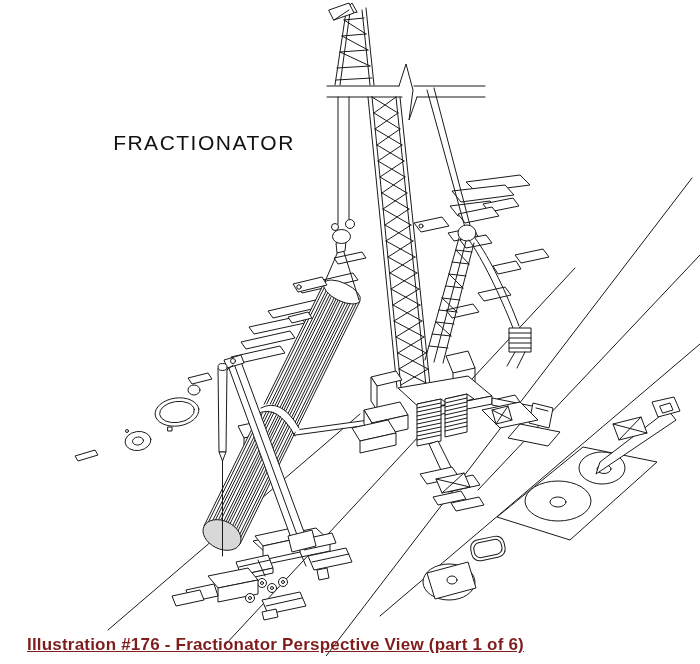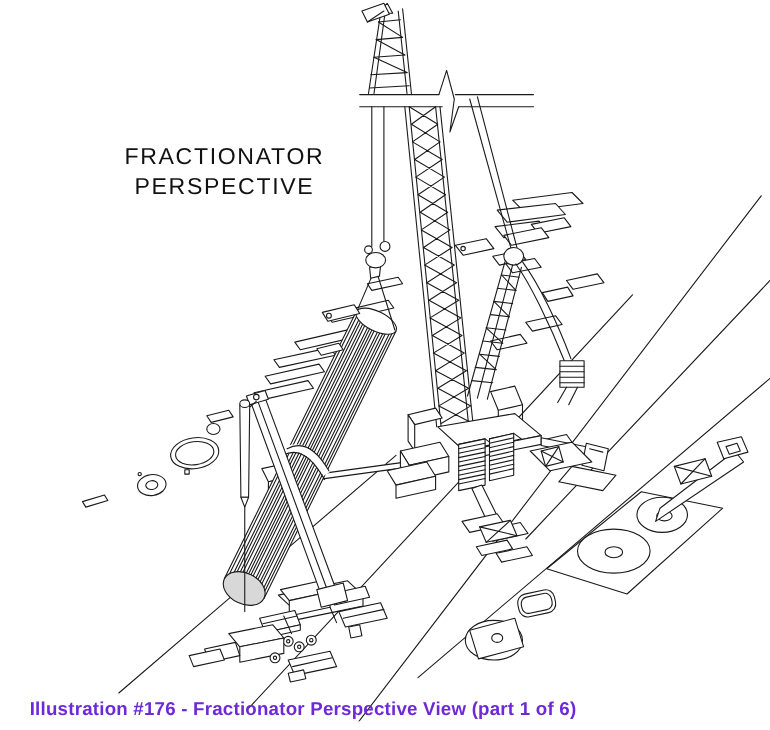--- a/index.html
+++ b/index.html
@@ -7,21 +7,21 @@
          font-family:"Liberation Sans", sans-serif;}
   #art{position:absolute;left:0;top:0;}
   #art *{vector-effect:non-scaling-stroke;}
   .ln{stroke:#1a1a1a;stroke-width:1;fill:none;stroke-linejoin:round;stroke-linecap:round;}
   .w{stroke:#1a1a1a;stroke-width:1;fill:#ffffff;stroke-linejoin:round;}
   .shade{stroke:#1a1a1a;stroke-width:1;fill:#d8d8d8;}
   .wb{stroke:#ffffff;stroke-width:7;fill:none;}
   #title-block{position:absolute;left:96px;top:129px;width:216px;text-align:center;
                font-size:21px;letter-spacing:1.5px;line-height:27px;color:#111111;}
   #caption{position:absolute;left:27px;top:635px;width:660px;font-size:17px;
-           font-weight:700;color:#6d28d9;letter-spacing:0.2px;}
+           font-weight:700;color:#7f1d1d;letter-spacing:0.2px;text-decoration:underline;}
 </style>
 </head>
 <body>
 
 <div id="stage">
 
 <svg id="art" width="700" height="664" viewBox="0 0 700 664">
 
   <g class="ln">
     <path d="M108,630 L360,414"></path>
@@ -245,17 +245,16 @@
     <path class="ln" d="M227,370 L233,365"></path>
     <path class="w" d="M218,368 L227,368 L226,452 L219,452 Z"></path>
     <ellipse class="w" cx="222.5" cy="367" rx="4.5" ry="3.5"></ellipse>
     <path class="w" d="M219,452 L226,452 L222.5,461 Z"></path>
     <path class="ln" d="M222.5,461 V556"></path>
   </g>
 </svg>
 
   <div id="title-block">
     <div>FRACTIONATOR</div>
-    <div>PERSPECTIVE</div>
   </div>
 
   <div id="caption">Illustration #176 - Fractionator Perspective View (part 1 of 6)</div>
 </div>
 
 </body></html>

